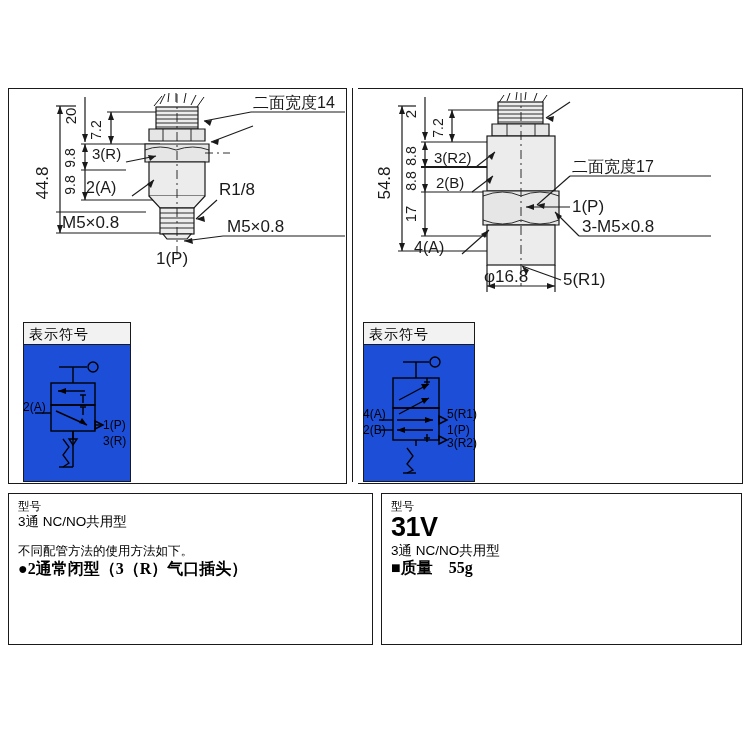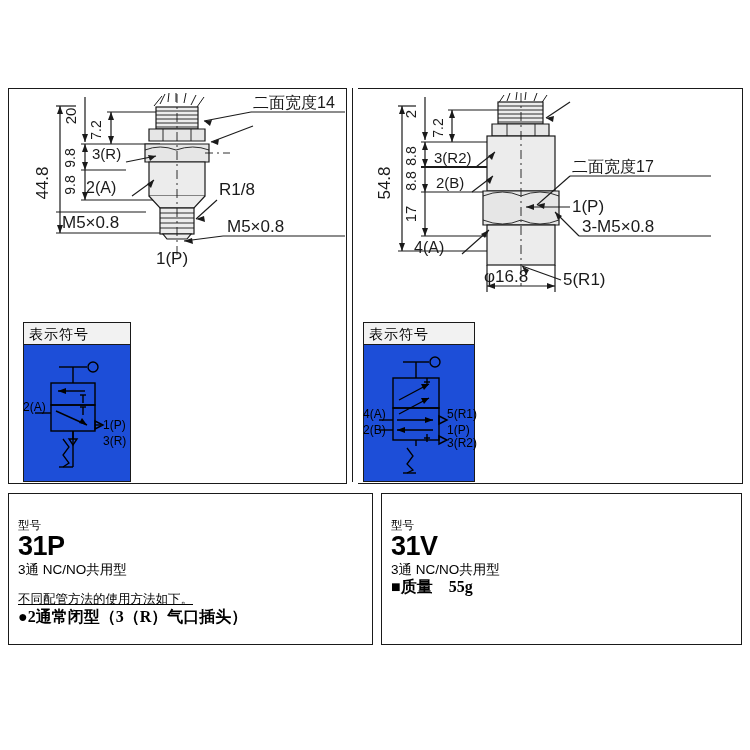--- a/index.html
+++ b/index.html
@@ -20,26 +20,26 @@
 
   
   .symbox{position:absolute;border:1px solid #1a1a1a;background:#1d4ed8;}
   .symhead{border-bottom:1px solid #1a1a1a;background:#f2f2f2;
            font-size:14px;line-height:20px;height:20px;padding:1px 5px 0 5px;
            letter-spacing:1px;white-space:nowrap;}
 
   
   .card{position:absolute;border:1px solid #1a1a1a;background:#fff;
         box-sizing:border-box;padding:5px 9px 0 9px;overflow:hidden;}
-  .card .kw{font-size:11.5px;line-height:14px;margin-top:19px;}
+  .card .kw{font-size:11.5px;line-height:14px;}
   .card .code{font-size:27px;line-height:30px;font-weight:bold;
               letter-spacing:-0.5px;margin:-1px 0 0 0;}
   .card .sub{font-size:13.5px;line-height:17px;}
   .card .note{font-size:12.5px;line-height:17px;margin-top:13px;
-              font-family:"Liberation Serif","DejaVu Serif",serif;text-decoration:underline;}
+              font-family:"Liberation Serif","DejaVu Serif",serif;}
   .card .note2{font-size:16px;line-height:17px;
               font-family:"Liberation Serif","DejaVu Serif",serif;font-weight:bold;}
 
   text{font-family:"Liberation Sans","DejaVu Sans",sans-serif;}
 </style>
 </head>
 <body>
 
 <div id="page">
 
@@ -364,21 +364,20 @@
       <text x="0" y="66" font-size="12" fill="#000" stroke="none">4(A)</text>
       <text x="0" y="82" font-size="12" fill="#000" stroke="none">2(B)</text>
       <text x="84" y="66" font-size="12" fill="#000" stroke="none">5(R1)</text>
       <text x="84" y="82" font-size="12" fill="#000" stroke="none">1(P)</text>
       <text x="84" y="95" font-size="12" fill="#000" stroke="none">3(R2)</text>
     </g>
   </svg>
 
   <div class="card" style="left:8px;top:493px;width:365px;height:152px;">
     <div class="kw">型号</div>
-    <div class="code">31P</div>
     <div class="sub">3通 NC/NO共用型</div>
     <div class="note">不同配管方法的使用方法如下。</div>
     <div class="note2">●2通常闭型（3（R）气口插头）</div>
   </div>
 
   <div class="card" style="left:381px;top:493px;width:361px;height:152px;">
     <div class="kw">型号</div>
     <div class="code">31V</div>
     <div class="sub">3通 NC/NO共用型</div>
     <div class="note2">■质量　55g</div>

